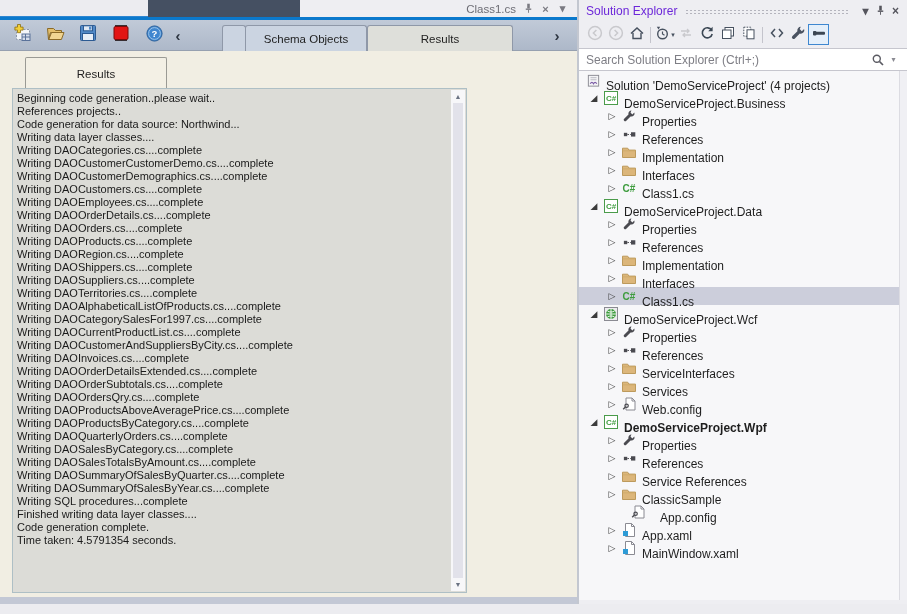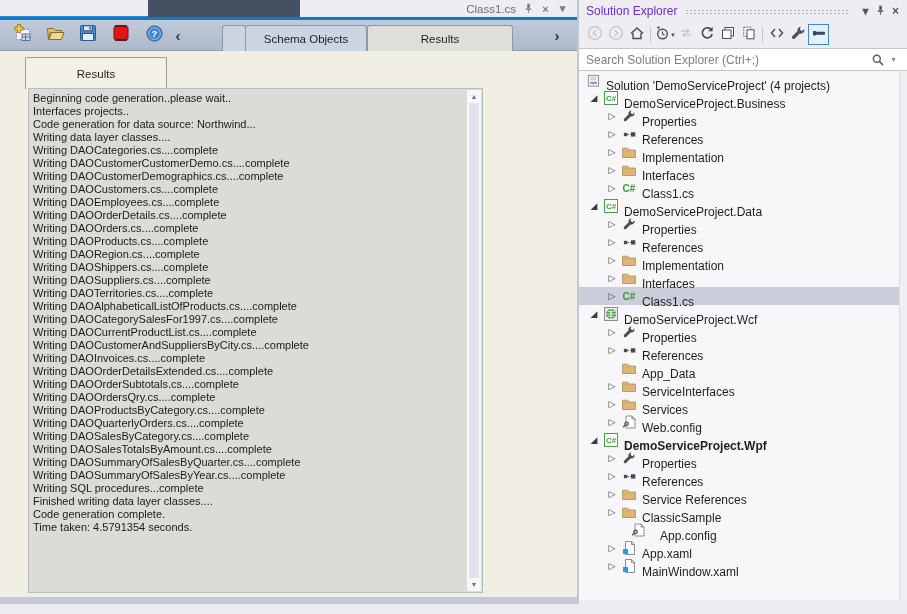--- a/index.html
+++ b/index.html
@@ -30,21 +30,21 @@
   .stub-tab{position:absolute;left:222px;top:5px;width:24px;height:26px;background:#cbd4e1;
             border:1px solid #8f98a8;border-bottom:none;border-radius:3px 3px 0 0;box-sizing:border-box;}
   .nav-tab{position:absolute;top:5px;height:26px;border:1px solid #8f98a8;border-bottom:none;border-radius:3px 3px 0 0;
            box-sizing:border-box;display:flex;align-items:center;justify-content:center;font-size:11.5px;color:#1e1e1e;background:#cbd4e1;}
   .nav-tab.active{background:#dedfda;}
 
   .ct-content{position:absolute;left:0;top:51px;width:577px;height:546px;background:#f1eee3;}
   .results-tab{position:absolute;left:25px;top:6px;width:142px;height:32px;background:#f3f0e5;
                border:1px solid #9a9a94;border-bottom:none;border-radius:2px 2px 0 0;box-sizing:border-box;
                display:flex;align-items:center;justify-content:center;font-size:11.5px;color:#1e1e1e;}
-  .log-box{position:absolute;left:28px;top:37px;width:455px;height:505px;background:#dcdcd7;
+  .log-box{position:absolute;left:12px;top:37px;width:455px;height:505px;background:#dcdcd7;
            border:1px solid #aebfc5;box-sizing:border-box;}
   .log-text{position:absolute;left:0;top:0;right:16px;bottom:0;padding:3px 2px 0 4px;overflow:hidden;}
   .log-line{font-size:11px;line-height:13px;color:#1a1a1a;white-space:nowrap;}
   .log-scrollbar{position:absolute;top:1px;right:1px;bottom:1px;width:14px;background:#f7f7f9;}
   .sb-arrow{position:absolute;left:0;width:14px;height:13px;display:flex;align-items:center;justify-content:center;
             font-size:7px;color:#6b7383;}
   .sb-arrow.up{top:0;}
   .sb-arrow.down{bottom:0;}
   .sb-thumb{position:absolute;left:2px;right:2px;top:13px;bottom:13px;background:#e2e2ea;}
 
@@ -165,21 +165,21 @@
       <span class="nav-chevron right" data-icon="chevron-right-icon">›</span>
     </div>
 
     <div class="ct-content">
       <div class="results-tab">
         <span>Results</span>
       </div>
       <div class="log-box">
         <div class="log-text">
             <div class="log-line">Beginning code generation..please wait..</div>
-            <div class="log-line">Interfaces projects..</div>
+            <div class="log-line">References projects..</div>
             <div class="log-line">Code generation for data source: Northwind...</div>
             <div class="log-line">Writing data layer classes....</div>
             <div class="log-line">Writing DAOCategories.cs....complete</div>
             <div class="log-line">Writing DAOCustomerCustomerDemo.cs....complete</div>
             <div class="log-line">Writing DAOCustomerDemographics.cs....complete</div>
             <div class="log-line">Writing DAOCustomers.cs....complete</div>
             <div class="log-line">Writing DAOEmployees.cs....complete</div>
             <div class="log-line">Writing DAOOrderDetails.cs....complete</div>
             <div class="log-line">Writing DAOOrders.cs....complete</div>
             <div class="log-line">Writing DAOProducts.cs....complete</div>
@@ -188,20 +188,21 @@
             <div class="log-line">Writing DAOSuppliers.cs....complete</div>
             <div class="log-line">Writing DAOTerritories.cs....complete</div>
             <div class="log-line">Writing DAOAlphabeticalListOfProducts.cs....complete</div>
             <div class="log-line">Writing DAOCategorySalesFor1997.cs....complete</div>
             <div class="log-line">Writing DAOCurrentProductList.cs....complete</div>
             <div class="log-line">Writing DAOCustomerAndSuppliersByCity.cs....complete</div>
             <div class="log-line">Writing DAOInvoices.cs....complete</div>
             <div class="log-line">Writing DAOOrderDetailsExtended.cs....complete</div>
             <div class="log-line">Writing DAOOrderSubtotals.cs....complete</div>
             <div class="log-line">Writing DAOOrdersQry.cs....complete</div>
+            <div class="log-line">Writing DAOProductsAboveAveragePrice.cs....complete</div>
             <div class="log-line">Writing DAOProductsByCategory.cs....complete</div>
             <div class="log-line">Writing DAOQuarterlyOrders.cs....complete</div>
             <div class="log-line">Writing DAOSalesByCategory.cs....complete</div>
             <div class="log-line">Writing DAOSalesTotalsByAmount.cs....complete</div>
             <div class="log-line">Writing DAOSummaryOfSalesByQuarter.cs....complete</div>
             <div class="log-line">Writing DAOSummaryOfSalesByYear.cs....complete</div>
             <div class="log-line">Writing SQL procedures...complete</div>
             <div class="log-line">Finished writing data layer classes....</div>
             <div class="log-line">Code generation complete.</div>
             <div class="log-line">Time taken: 4.5791354 seconds.</div>
@@ -467,30 +468,20 @@
           <span class="tree-ico">
             <svg width="15" height="15" viewBox="0 0 16 16">
               <rect x="2" y="6.2" width="3.6" height="3.6" fill="#4a4a50"></rect>
               <rect x="9.6" y="5.6" width="4.6" height="4.6" fill="#4a4a50"></rect>
               <path d="M5.8 8h3.6" stroke="#4a4a50" stroke-width="1.2" stroke-dasharray="1.6 1.2"></path>
             </svg>
           </span>
           <span class="tree-label">References</span>
         </div>
         <div class="tree-row" style="padding-left: 24px;">
-          <span class="tree-exp"></span>
-          <span class="tree-ico">
-            <svg width="16" height="16" viewBox="0 0 16 16">
-              <path d="M1.5 4.2h5.2l1.3 1.9h6.5v7.4H1.5z" fill="#dcb67a" stroke="#bd9a5c"></path>
-              <path d="M1.5 6.8h13" stroke="#cda868" stroke-width="0.8"></path>
-            </svg>
-          </span>
-          <span class="tree-label">App_Data</span>
-        </div>
-        <div class="tree-row" style="padding-left: 24px;">
           <span class="tree-exp">▷</span>
           <span class="tree-ico">
             <svg width="16" height="16" viewBox="0 0 16 16">
               <path d="M1.5 4.2h5.2l1.3 1.9h6.5v7.4H1.5z" fill="#dcb67a" stroke="#bd9a5c"></path>
               <path d="M1.5 6.8h13" stroke="#cda868" stroke-width="0.8"></path>
             </svg>
           </span>
           <span class="tree-label">ServiceInterfaces</span>
         </div>
         <div class="tree-row" style="padding-left: 24px;">

